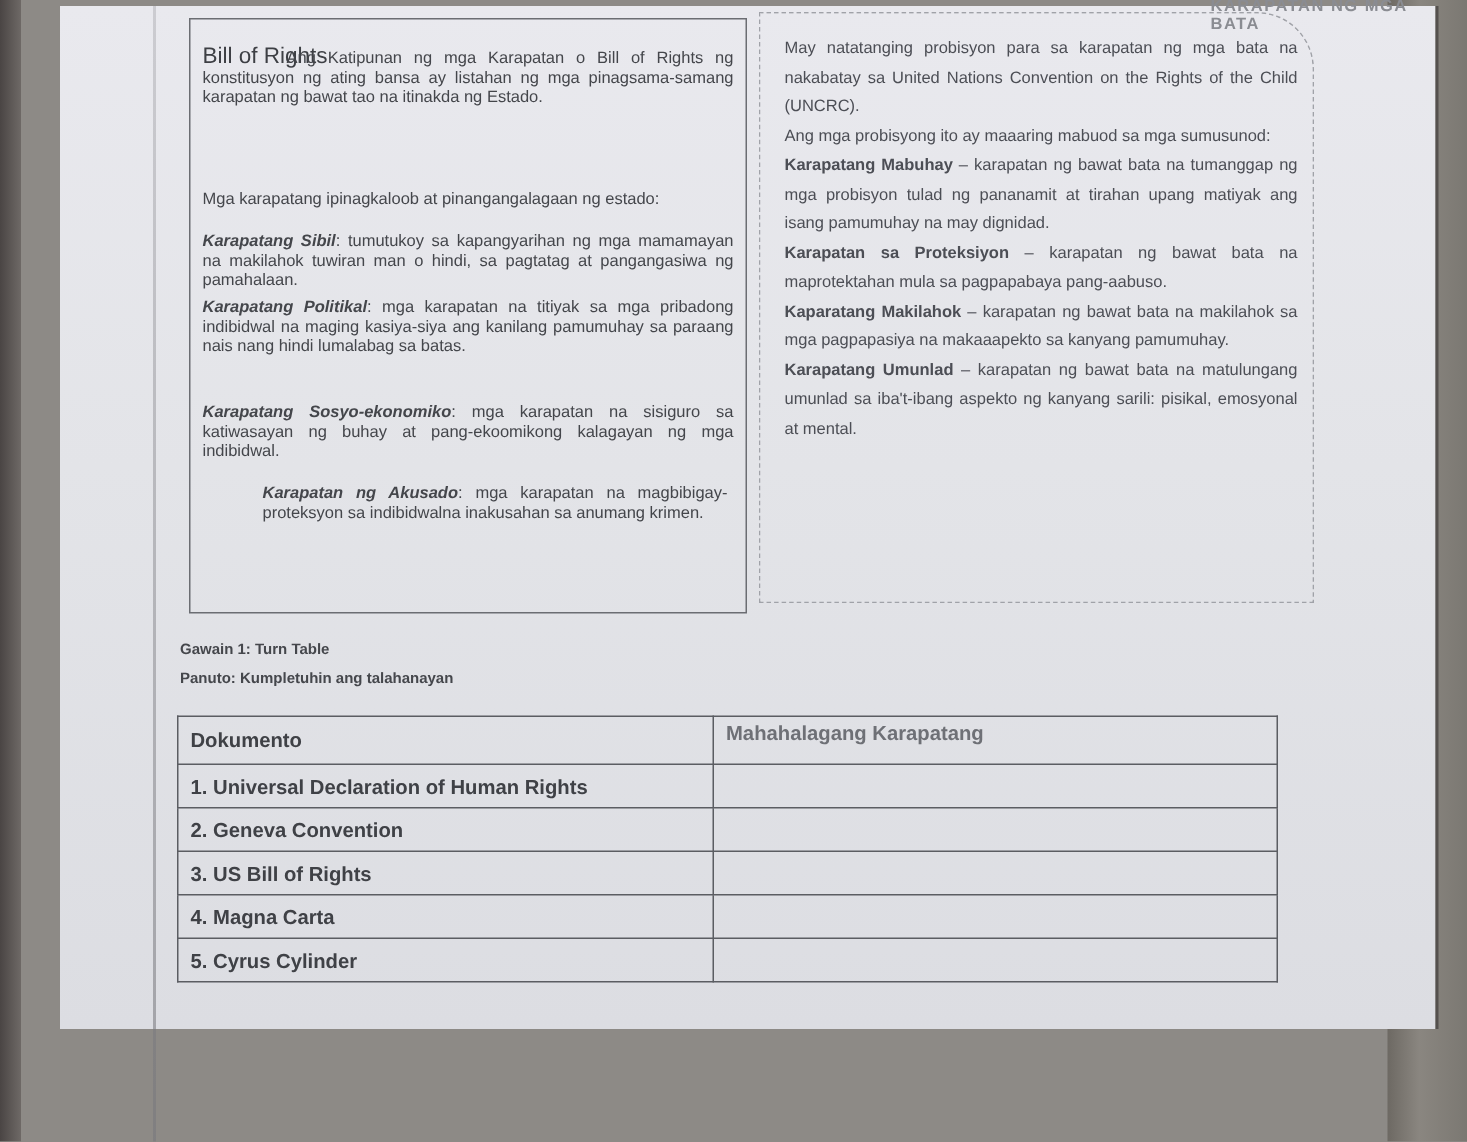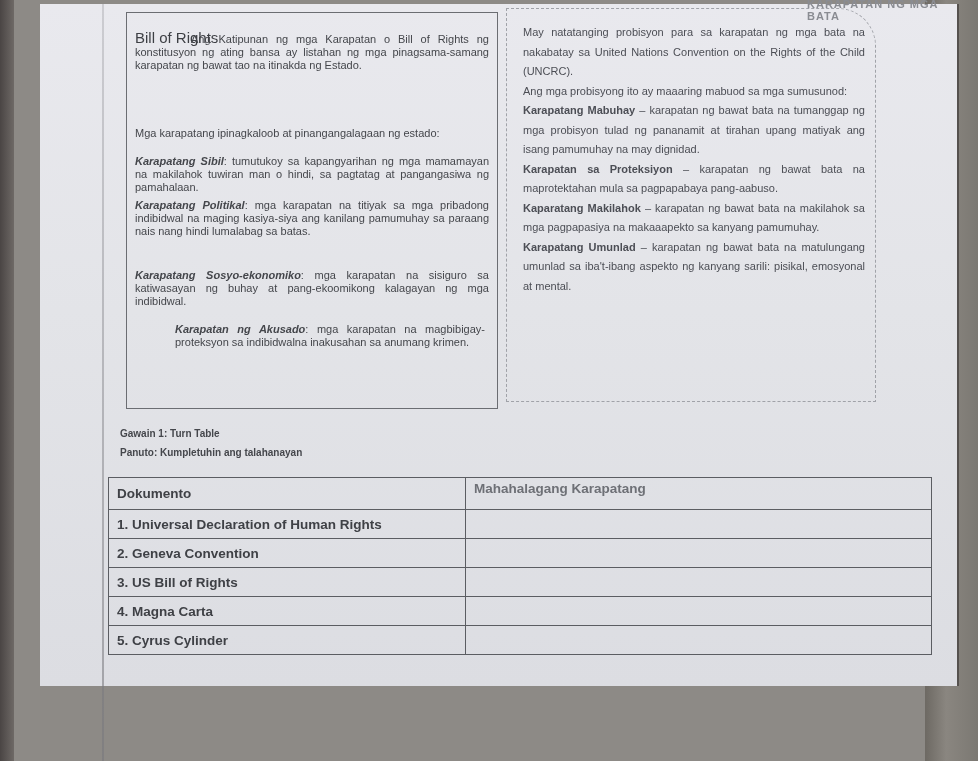--- a/index.html
+++ b/index.html
@@ -40,21 +40,21 @@
       border:1px dashed #a0a2a8; border-top-right-radius:38px;
     }
     .lt { font-size:11px; line-height:13px; text-align:justify; color:#44464b; }
     .rt { font-size:11px; line-height:19.5px; text-align:justify; color:#4c4e55; }
     .p { margin:0; }
     .b { font-weight:bold; }
     .bi { font-weight:bold; font-style:italic; }
     .ttl { position:absolute; left:8px; top:16px; font-weight:normal; font-size:15px; color:#3d3f44; }
     .section { position:absolute; left:120px; font-weight:bold; font-size:10px; color:#45474c; }
     table.doc {
-      position:absolute; left:108px; top:477px; width:824px;
+      position:absolute; left:118px; top:477px; width:734px;
       border-collapse:collapse; font-size:13.5px; color:#3f4146;
     }
     table.doc td {
       border:1.4px solid #5b5d62; height:28px; padding:0 8px; vertical-align:middle;
     }
     table.doc td.c1 { width:340px; font-weight:bold; }
     table.doc td.c2 { font-weight:bold; color:#6e7076; vertical-align:top; padding-top:3px; }
   </style>
 </head>
 <body>

